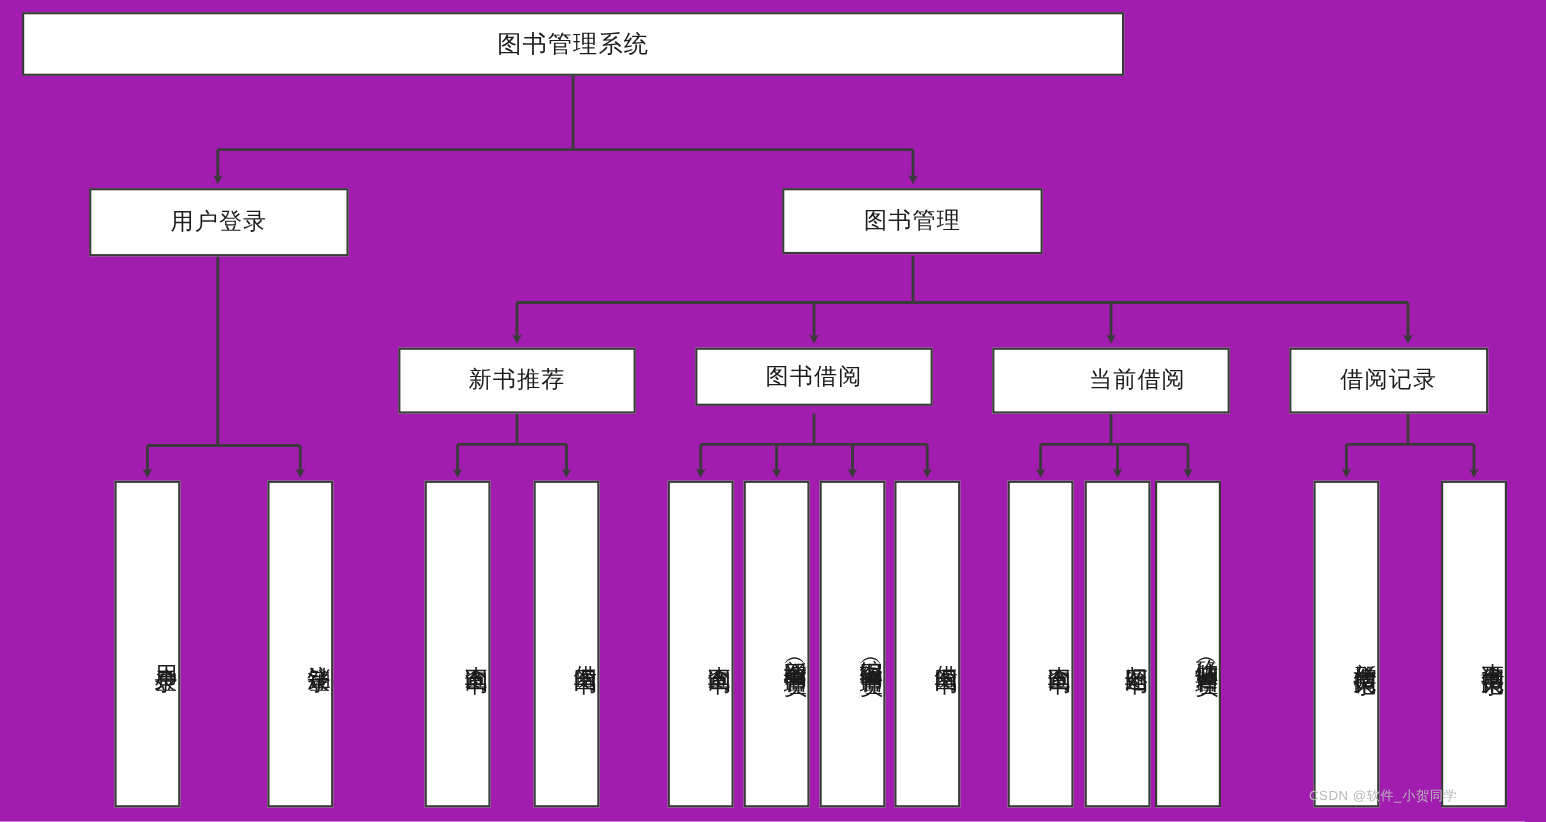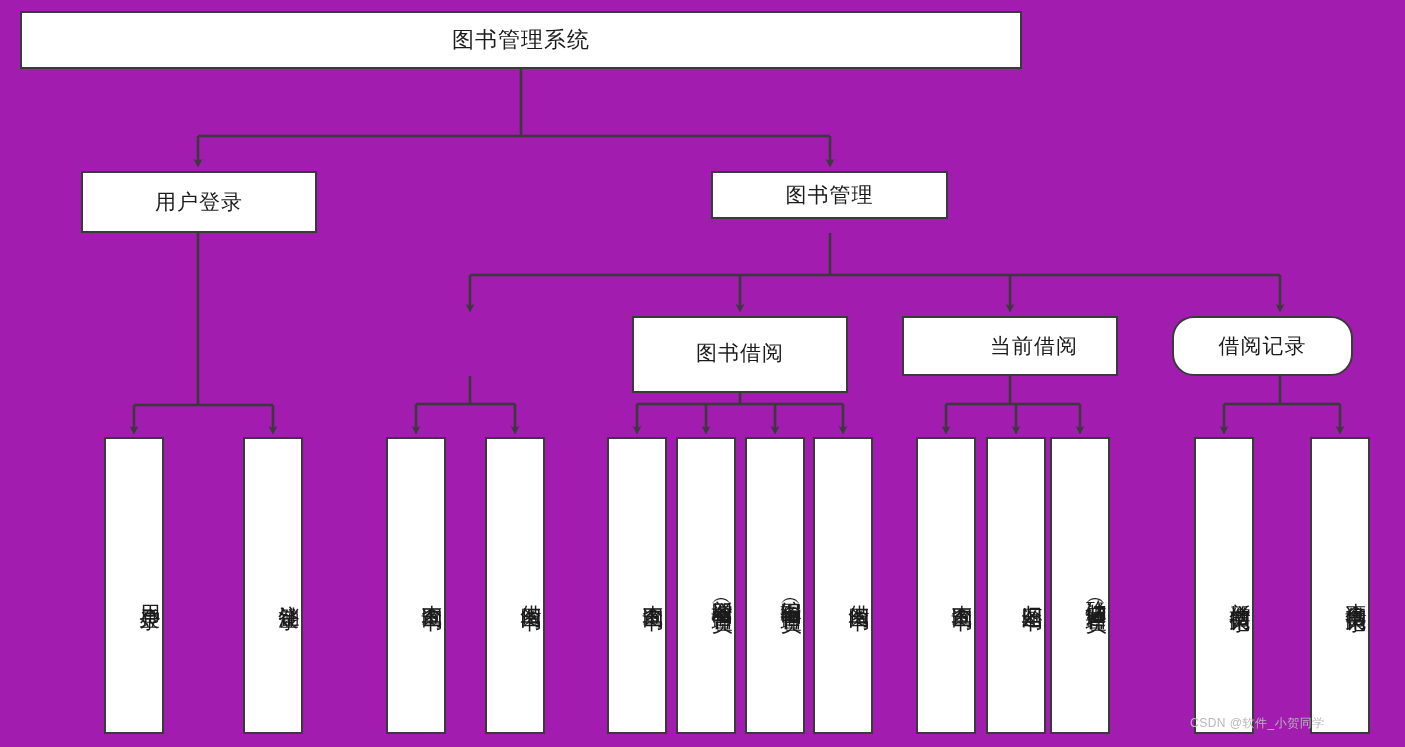--- a/index.html
+++ b/index.html
@@ -122,31 +122,34 @@
     </g>
   </svg>
 
   <div class="node horiz root" style="left:20px; top:11px; width:1002px; height:58px;">
     <span>图书管理系统</span>
   </div>
 
   <div class="node horiz" style="left:81px; top:171px; width:236px; height:62px;">
     <span>用户登录</span>
   </div>
-  <div class="node horiz" style="left:711px; top:171px; width:237px; height:48px;">
+  <div class="node horiz" style="left:711px; top:171px; width:237px; height:60px;">
     <span>图书管理</span>
   </div>
 
-  <div class="node horiz" style="left:632px; top:316px; width:216px; height:77px;font-family:Liberation Mono, monospace;">
+  <div class="node horiz" style="left:362px; top:316px; width:216px; height:60px;">
+    <span>新书推荐</span>
+  </div>
+  <div class="node horiz" style="left:632px; top:316px; width:216px; height:53px;">
     <span>图书借阅</span>
   </div>
   <div class="node horiz" style="left:902px; top:316px; width:216px; height:60px;padding-left:48px;">
     <span>当前借阅</span>
   </div>
-  <div class="node horiz" style="left:1172px; top:316px; width:181px; height:60px;border-radius:22px;">
+  <div class="node horiz" style="left:1172px; top:316px; width:181px; height:60px;">
     <span>借阅记录</span>
   </div>
 
   <div class="node vert" style="left:104px; top:437px; width:60px; height:297px;">
     <span class="vlabel">用户登录</span>
   </div>
   <div class="node vert" style="left:243px; top:437px; width:60px; height:297px;">
     <span class="vlabel">注销登录</span>
   </div>
 

